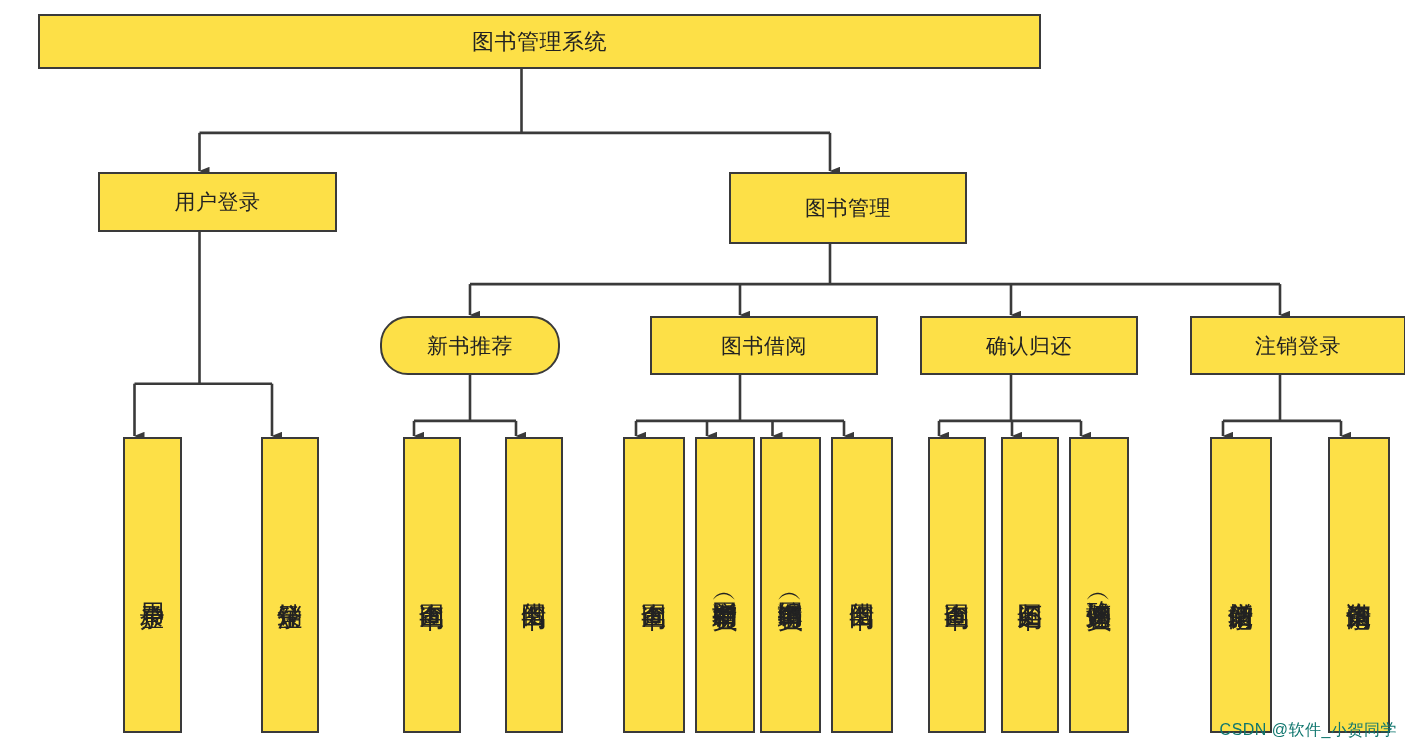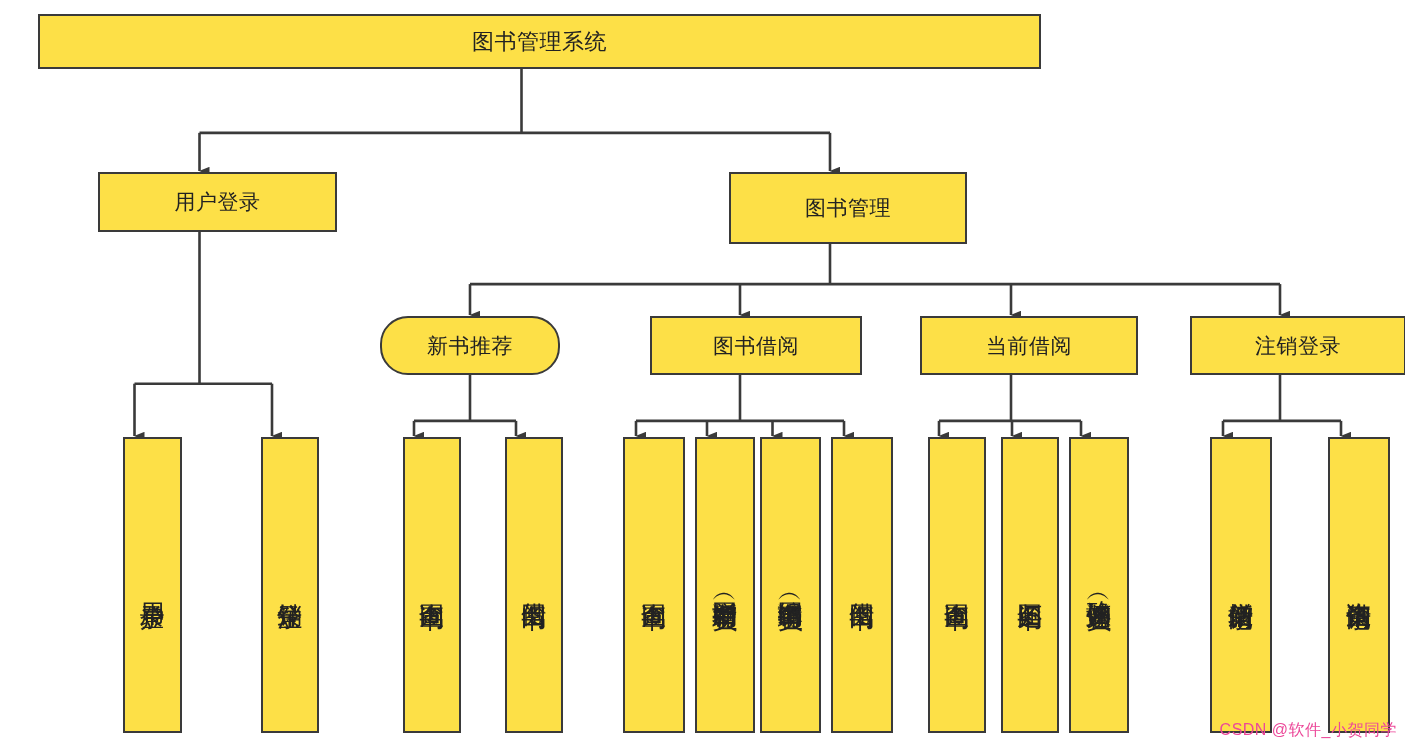--- a/index.html
+++ b/index.html
@@ -58,21 +58,21 @@
     white-space: nowrap;
   }
   .node.root {
     font-size: 22px;
   }
   #watermark {
     position: absolute;
     right: 8px;
     bottom: 6px;
     font-size: 16px;
-    color: #ec4899;
+    color: #0f766e;
     letter-spacing: 0.5px;
     white-space: nowrap;
     user-select: none;
   }
 </style>
 </head>
 <body>
 
 <div id="diagram-root">
 
@@ -125,25 +125,25 @@
       </div>
       <div class="node horiz" style="left: 80px; top: 172px; width: 239px; height: 60px;">
         <span class="nlabel">用户登录</span>
       </div>
       <div class="node horiz" style="left: 711px; top: 172px; width: 238px; height: 72px;">
         <span class="nlabel">图书管理</span>
       </div>
       <div class="node horiz" style="left: 362px; top: 316px; width: 180px; height: 59px; border-radius: 28px;">
         <span class="nlabel">新书推荐</span>
       </div>
-      <div class="node horiz" style="left: 632px; top: 316px; width: 212px; height: 59px;">
+      <div class="node horiz" style="left: 632px; top: 316px; width: 228px; height: 59px;">
         <span class="nlabel">图书借阅</span>
       </div>
       <div class="node horiz" style="left: 902px; top: 316px; width: 218px; height: 59px;">
-        <span class="nlabel">当前借阅</span>
+        <span class="nlabel">确认归还</span>
       </div>
       <div class="node horiz" style="left: 1172px; top: 316px; width: 216px; height: 59px;">
         <span class="nlabel">注销登录</span>
       </div>
       <div class="node vert" style="left: 105px; top: 437px; width: 59px; height: 296px;">
         <span class="nlabel">用户登录</span>
       </div>
       <div class="node vert" style="left: 243px; top: 437px; width: 58px; height: 296px;">
         <span class="nlabel">注销登录</span>
       </div>

